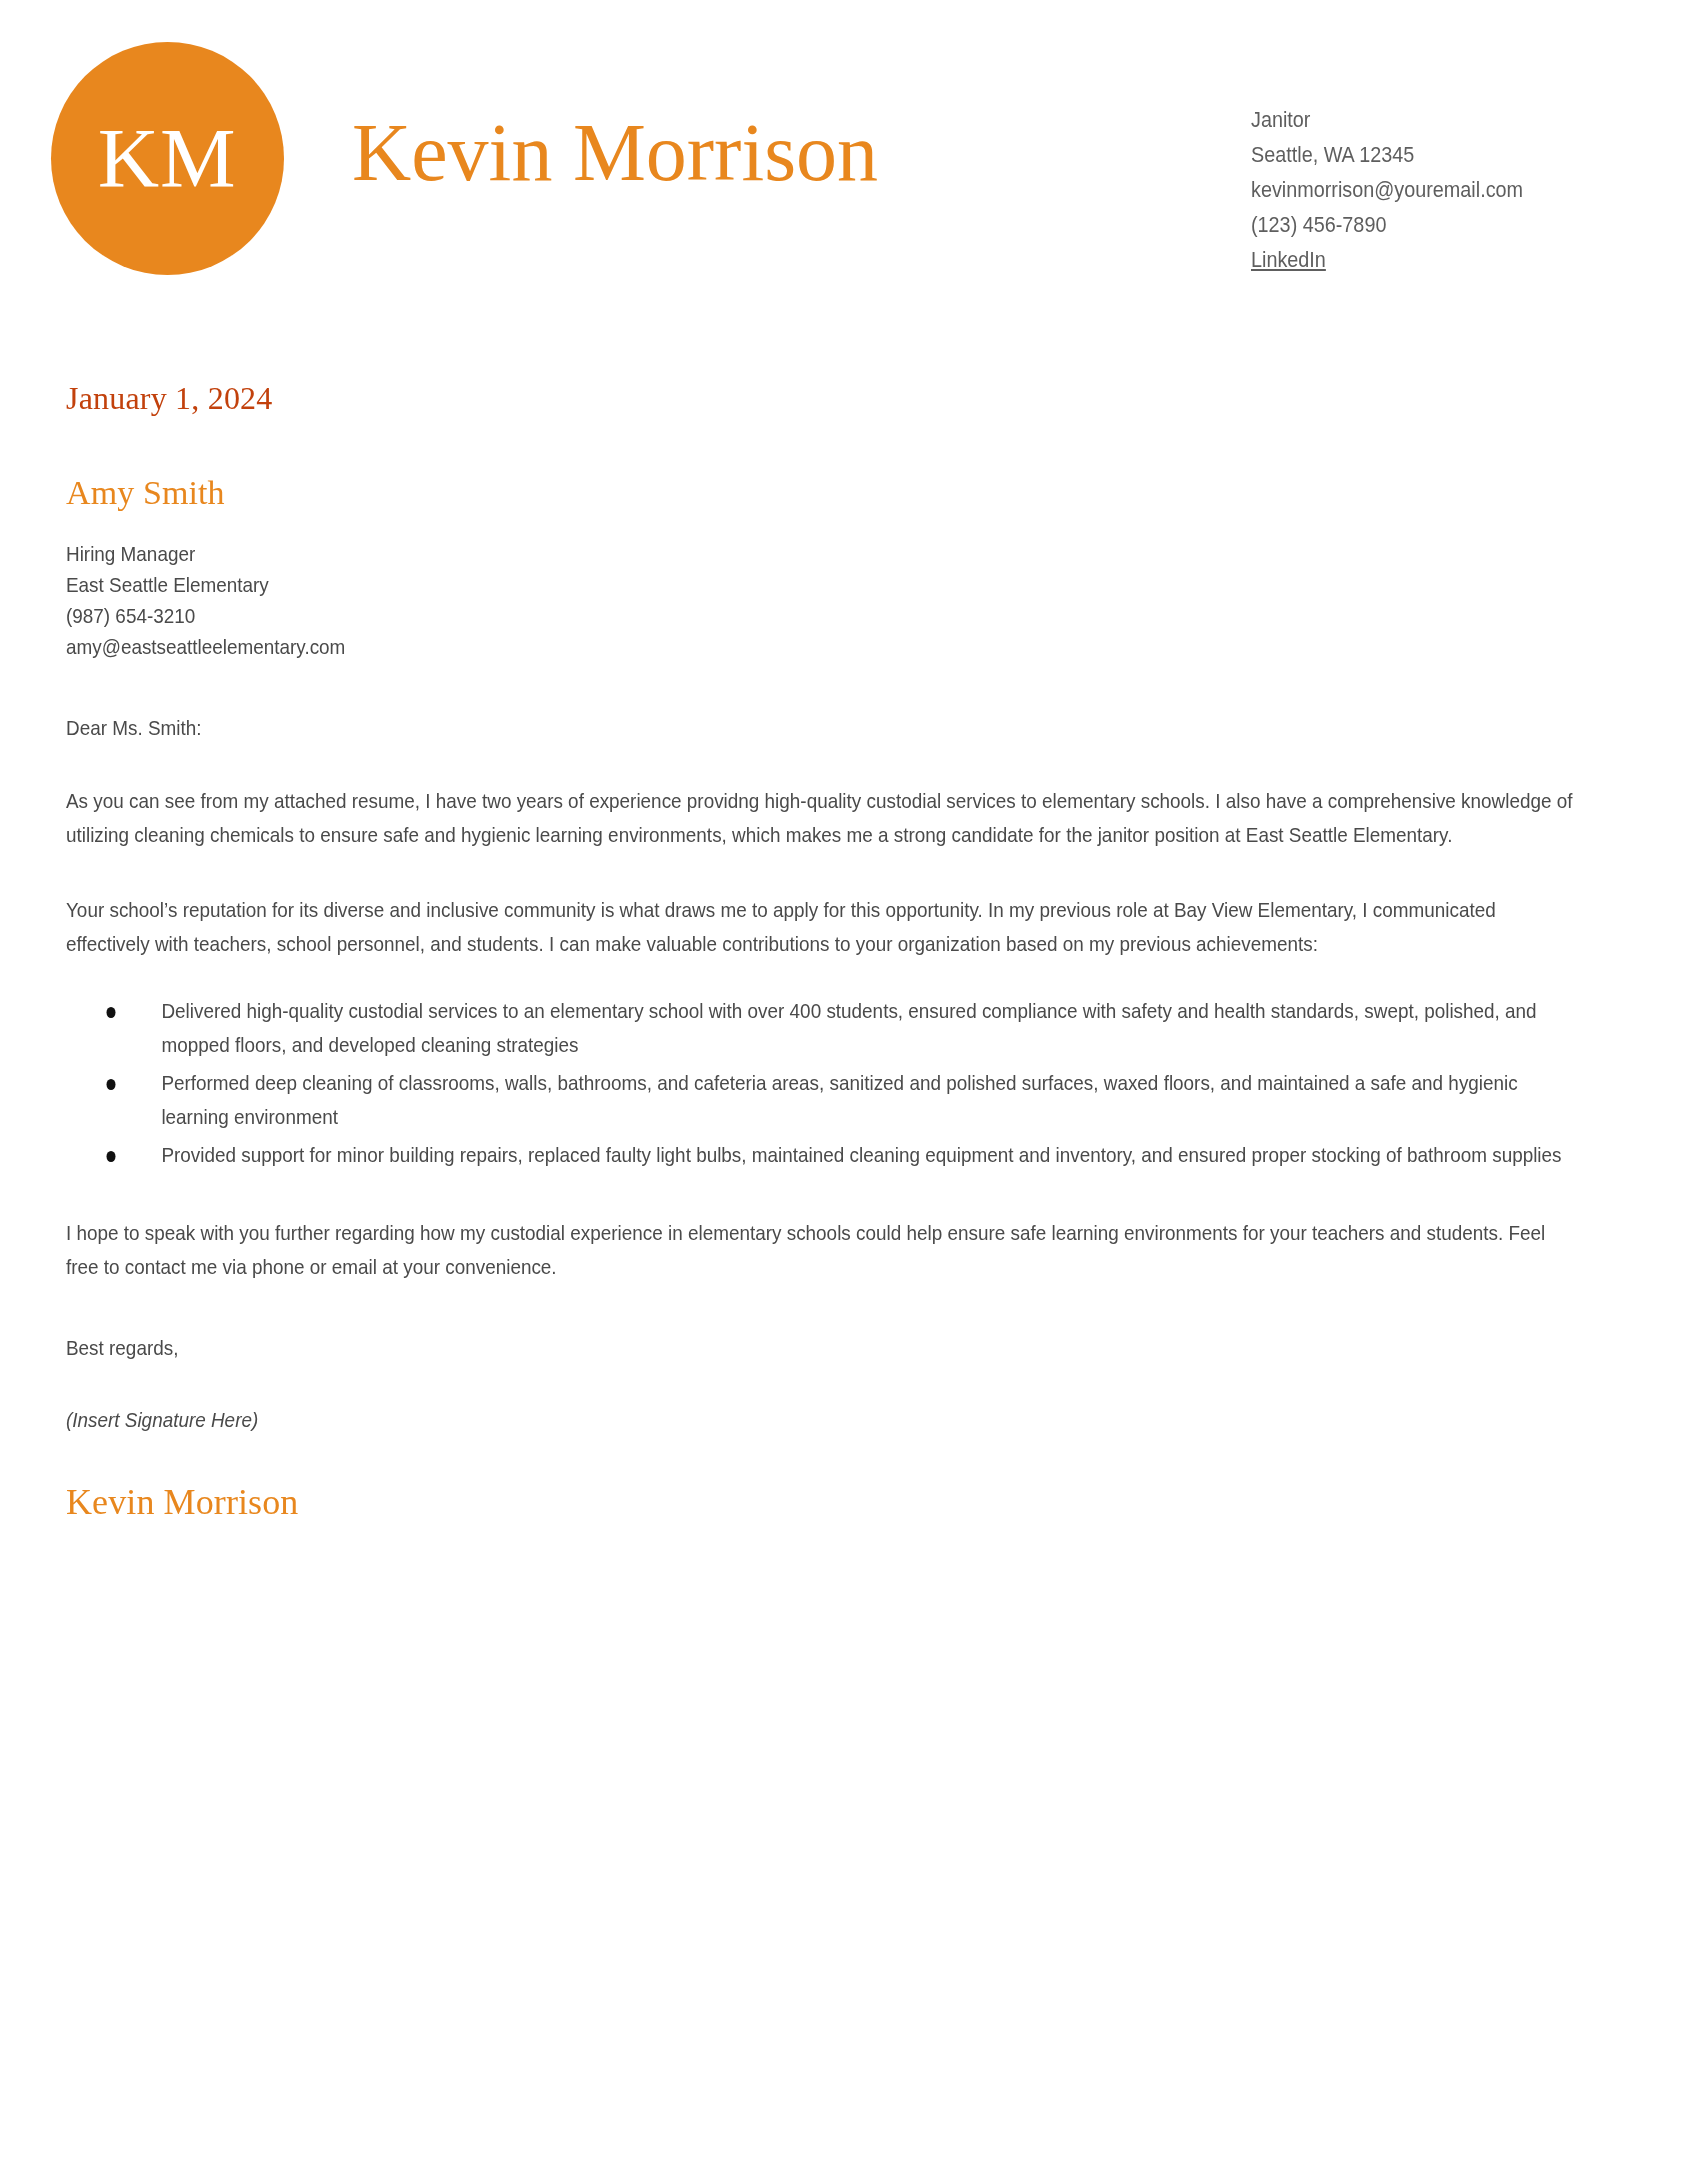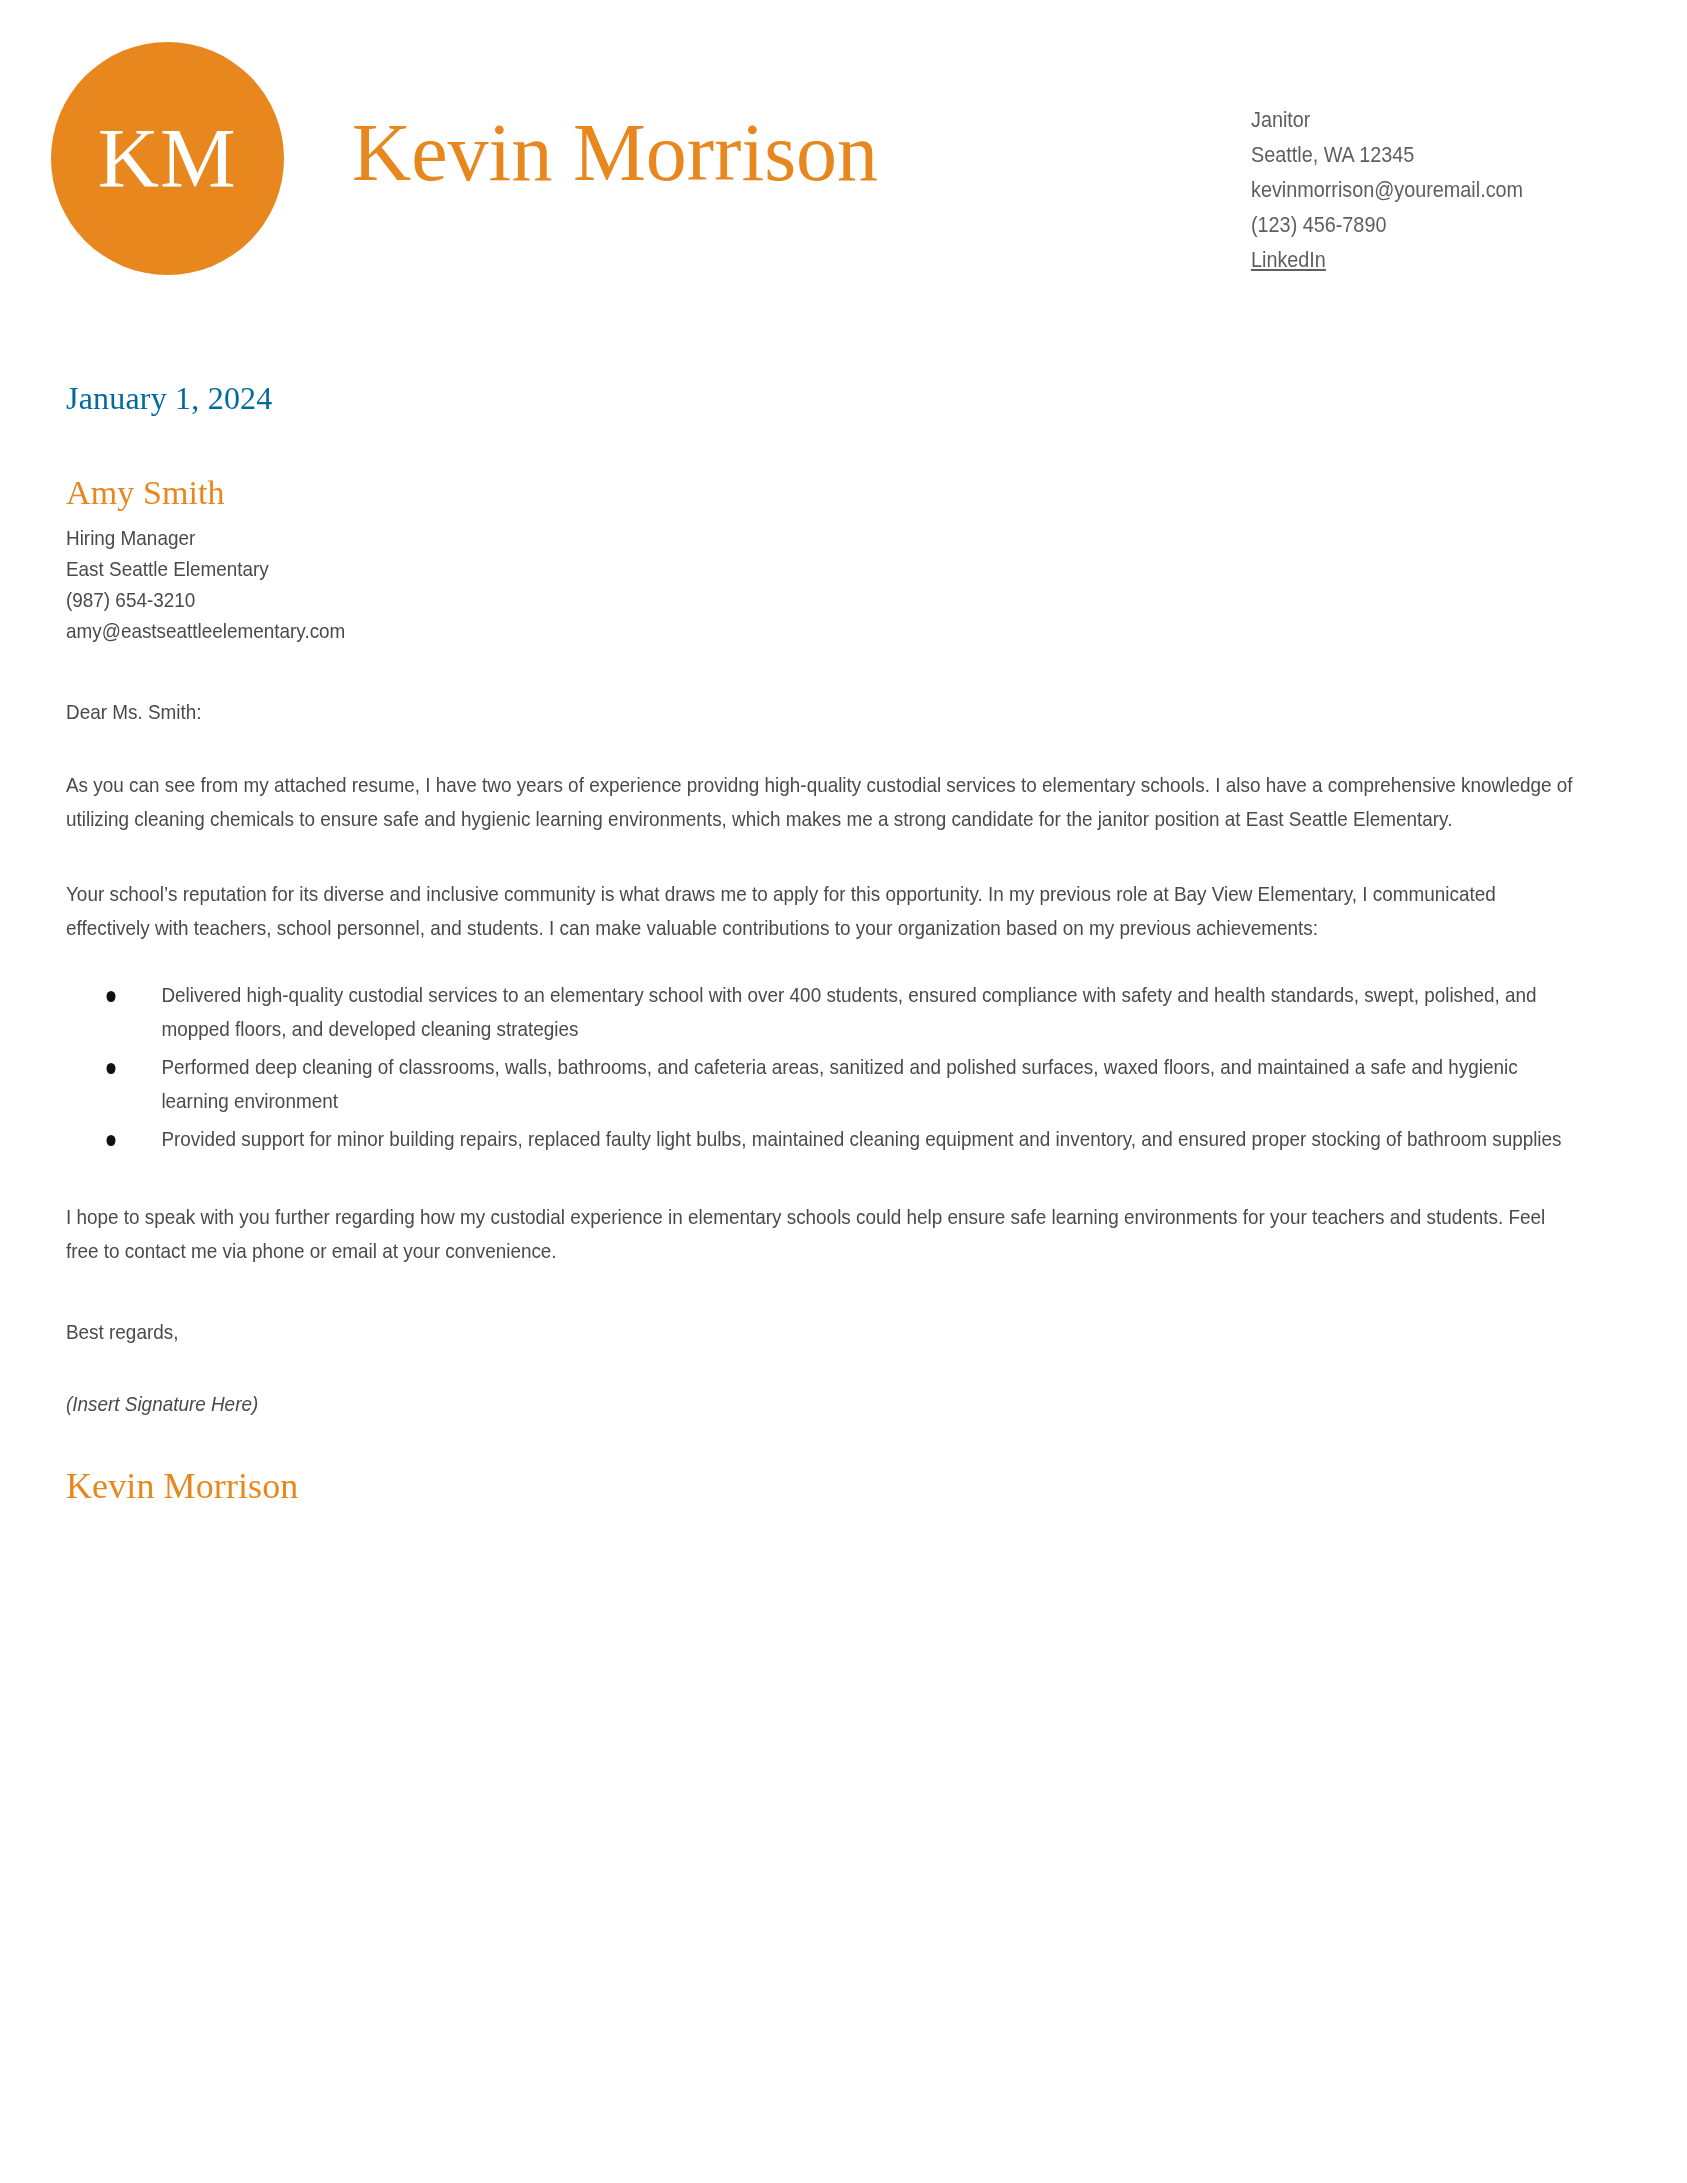--- a/index.html
+++ b/index.html
@@ -103,35 +103,35 @@
   }
 
   
   .letter {
     padding: 0 112px 0 66px;
     box-sizing: border-box;
   }
 
   .date {
     font-family: "Liberation Serif", serif;
-    color: #0369a1;
+    color: #c2410c;
     font-size: 32px;
     line-height: 1.1;
     margin-top: 116px;
     margin-bottom: 0;
     letter-spacing: 0.2px;
   }
 
   .recipient-name {
     font-family: "Liberation Serif", serif;
     color: #E8871E;
     font-size: 34px;
     line-height: 1.1;
     margin-top: 58px;
-    margin-bottom: 10px;
+    margin-bottom: 26px;
     letter-spacing: 0.1px;
   }
 
   .recipient-line {
     color: #4a4a4a;
     font-size: 21px;
     line-height: 31px;
     transform: scaleX(0.90);
     transform-origin: left center;
     white-space: nowrap;

